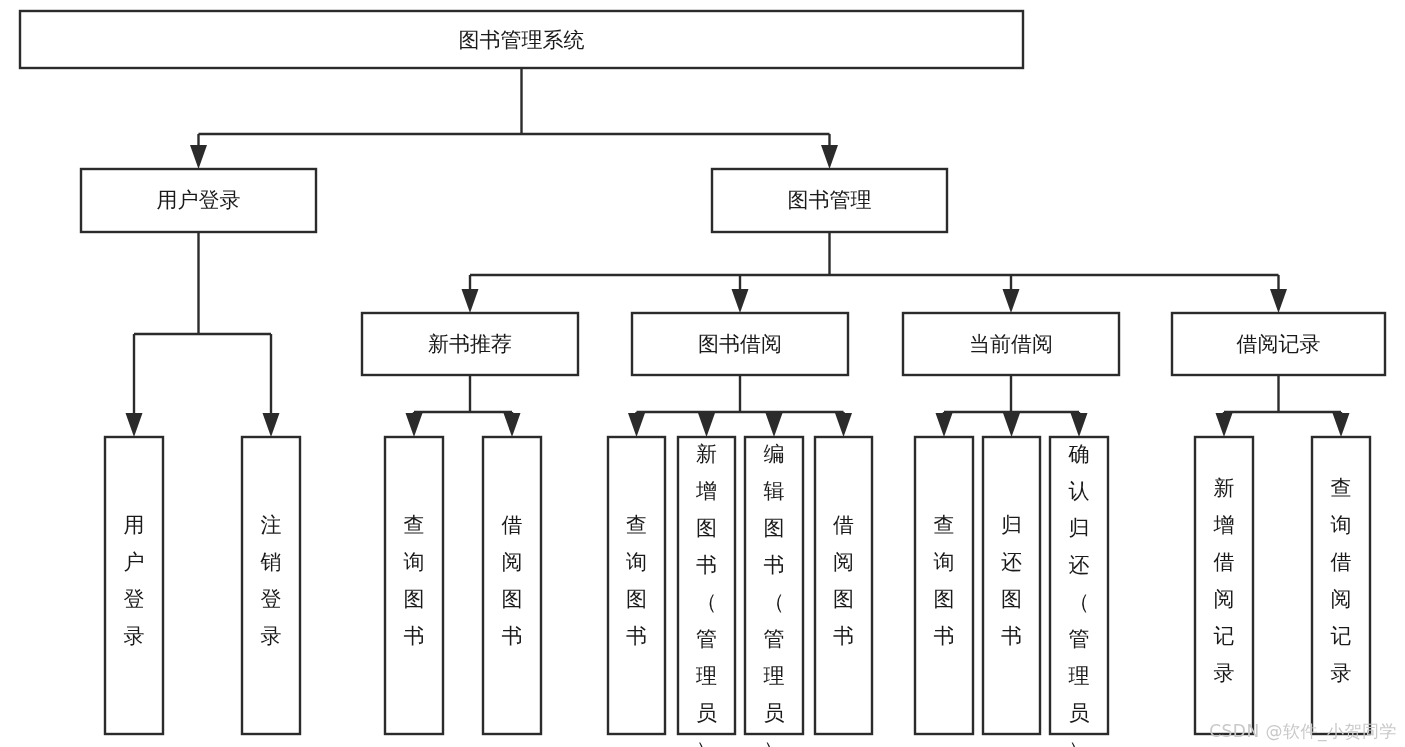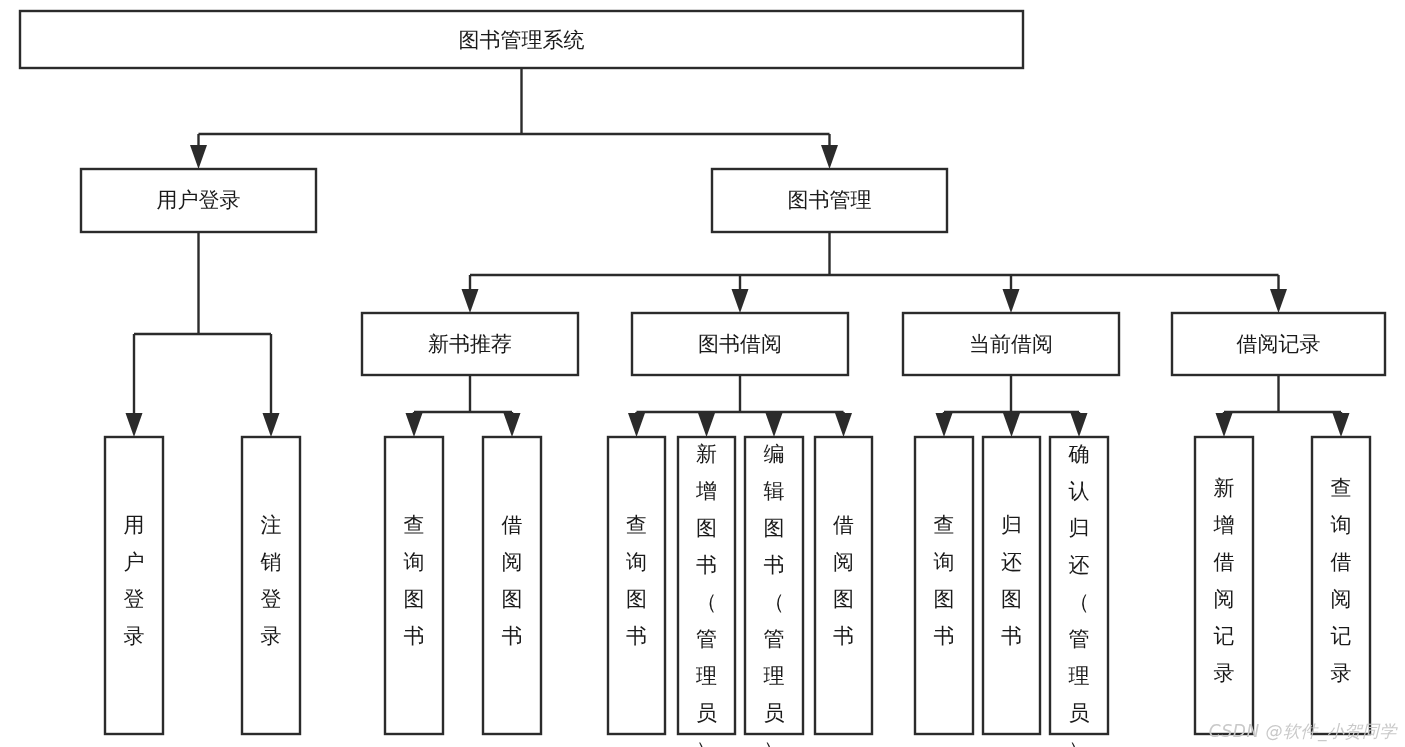--- a/index.html
+++ b/index.html
@@ -50,21 +50,20 @@
   .watermark {
     position: absolute;
     right: 8px;
     bottom: 4px;
     font-family: "DejaVu Sans", "Liberation Sans", sans-serif;
     font-size: 17px;
     color: #c9c9c9;
     letter-spacing: 0.5px;
     white-space: nowrap;
     pointer-events: none;
-    font-style: italic;
   }
 </style>
 </head>
 <body>
 
 <svg id="diagram" viewBox="0 0 1405 747">
 
   <g>
 
     <path class="conn" d="M 521.5 68 L 521.5 134"></path>

